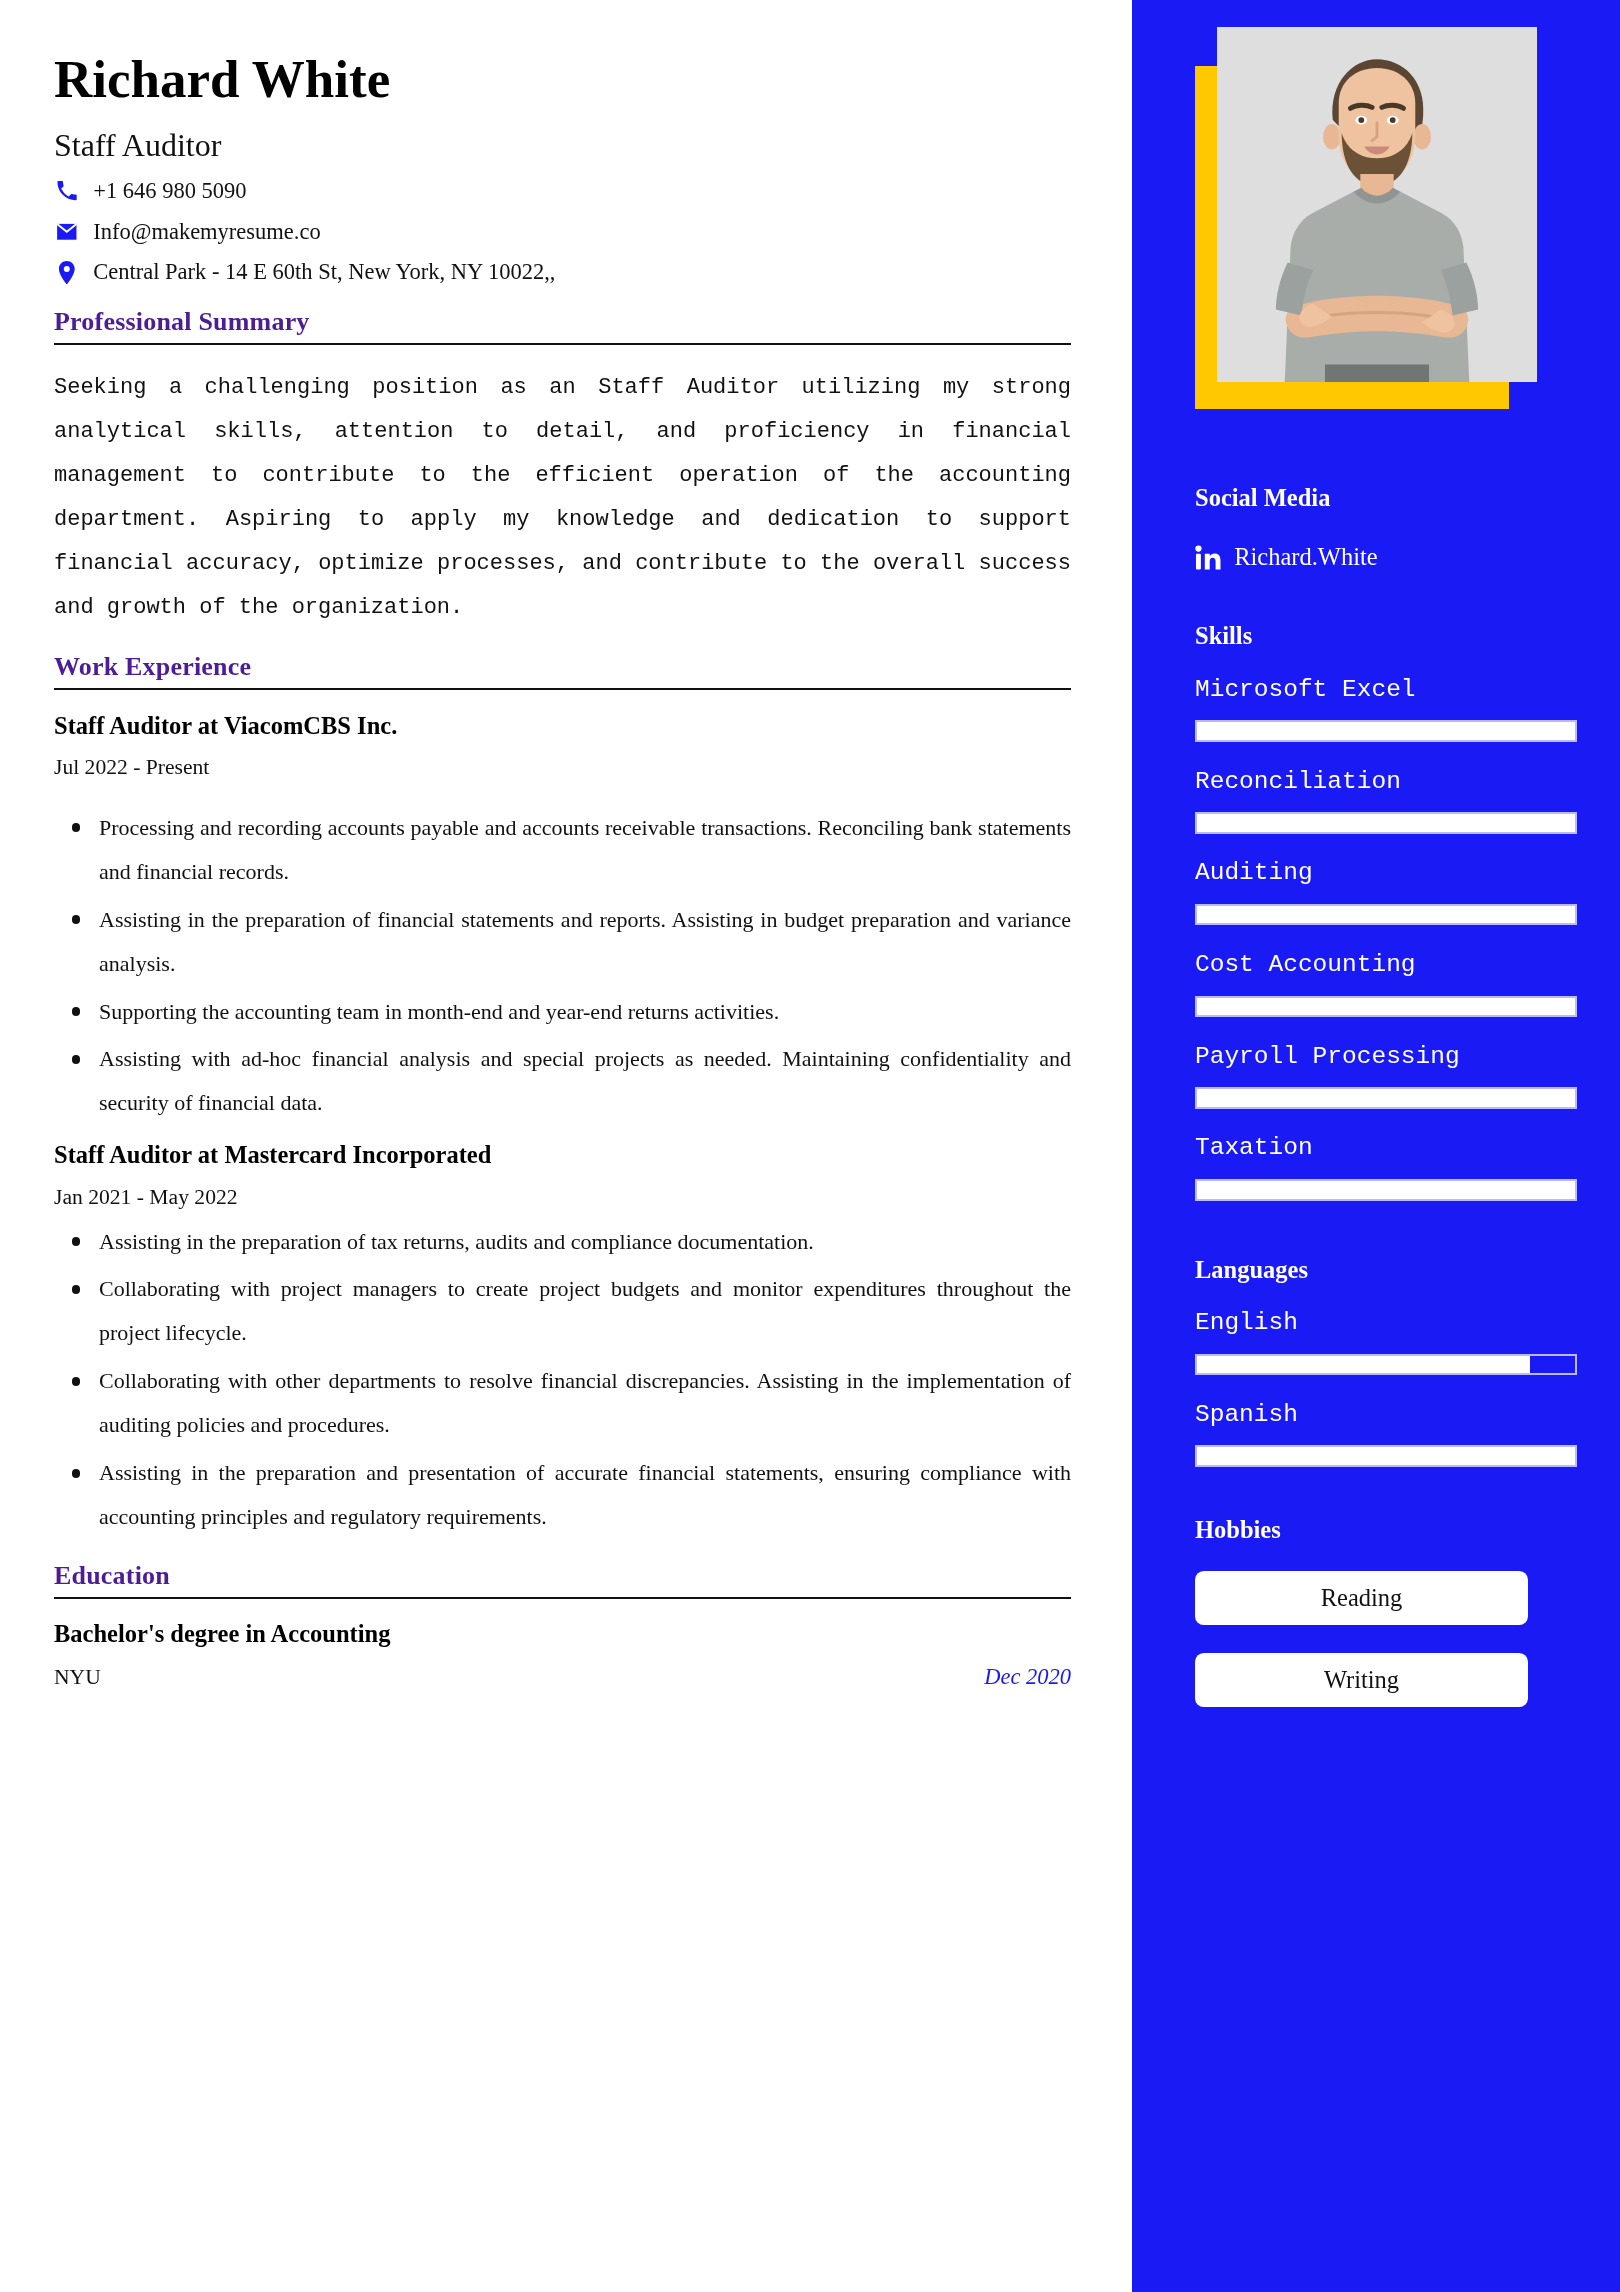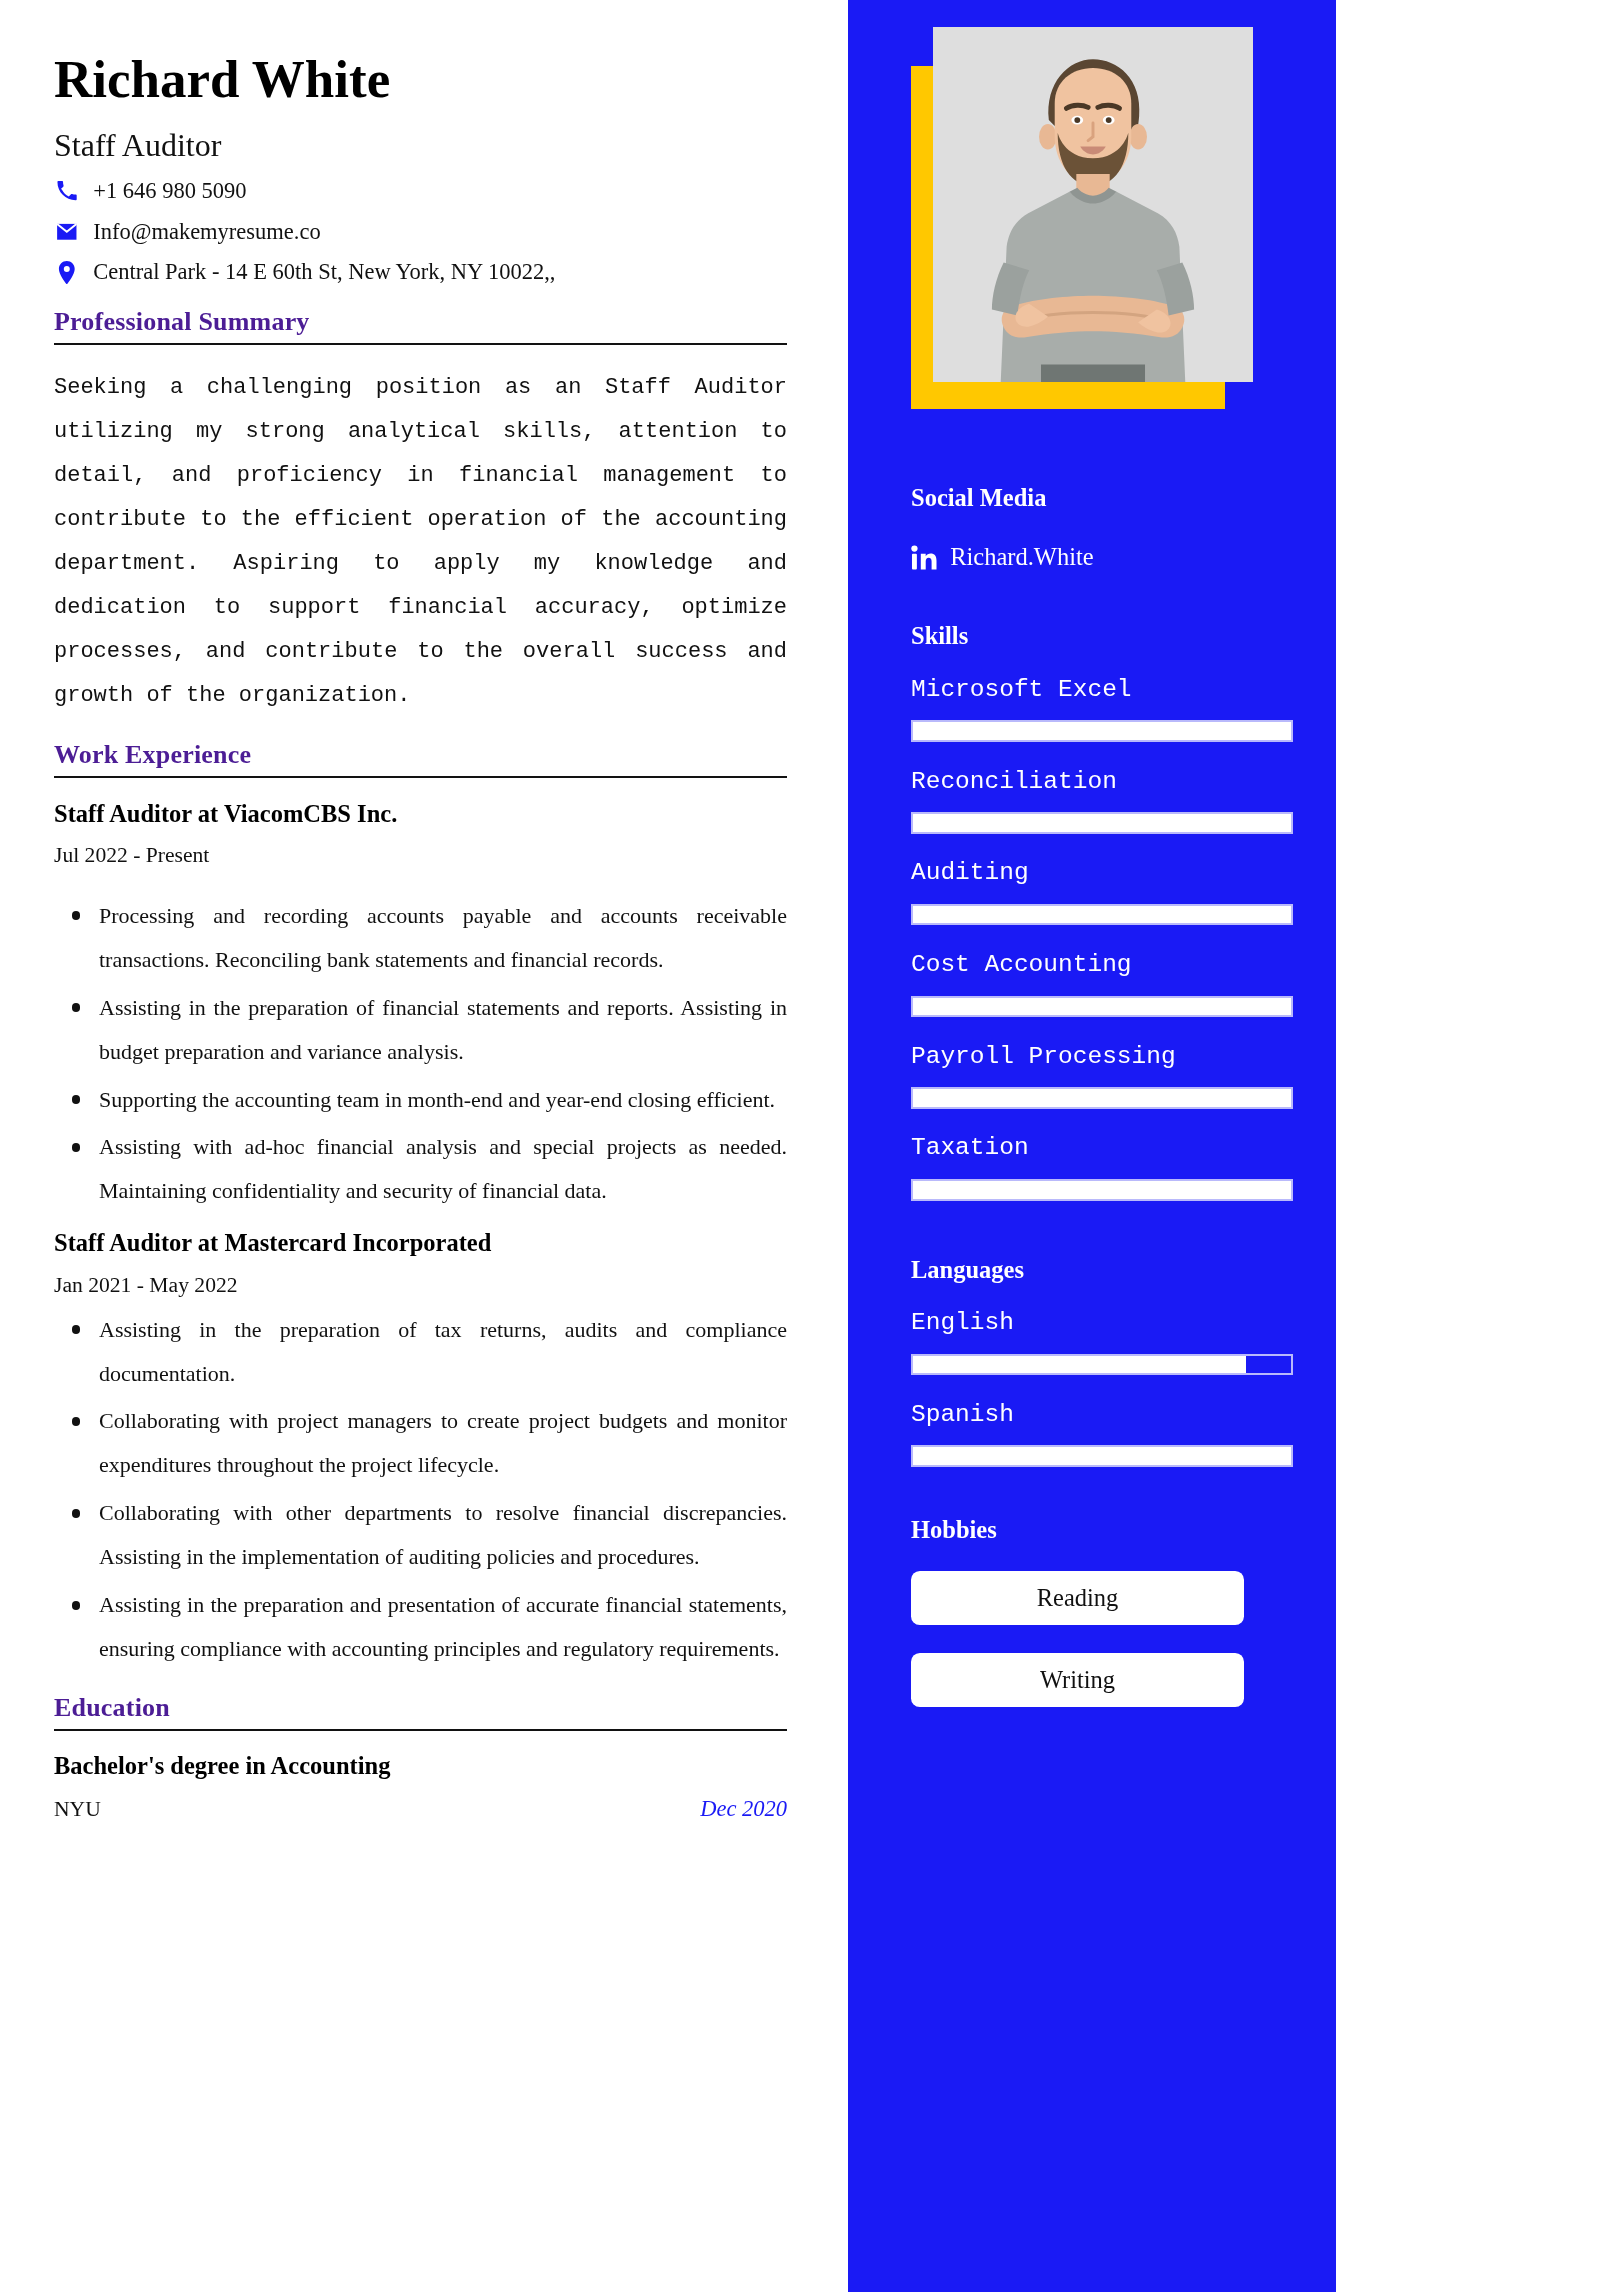--- a/index.html
+++ b/index.html
@@ -7,21 +7,21 @@
     margin: 0;
     padding: 0;
     background: #ffffff;
   }
   body {
     font-family: "Liberation Serif", "DejaVu Serif", serif;
     color: #111111;
   }
   .page {
     position: relative;
-    width: 1336px;
+    width: 1620px;
     height: 2293px;
     background: #ffffff;
     overflow: hidden;
     display: flex;
   }
 
   
   .main {
     width: 1132px;
     box-sizing: border-box;
@@ -293,21 +293,21 @@
 
     <h2 class="section-title">Work Experience</h2>
     <hr class="section-rule">
 
     <div class="job-block">
       <div class="job-heading">Staff Auditor at ViacomCBS Inc.</div>
       <div class="job-dates">Jul 2022 - Present</div>
       <ul class="bullets">
         <li>Processing and recording accounts payable and accounts receivable transactions. Reconciling bank statements and financial records.</li>
         <li>Assisting in the preparation of financial statements and reports. Assisting in budget preparation and variance analysis.</li>
-        <li>Supporting the accounting team in month-end and year-end closing efficient.</li>
+        <li>Supporting the accounting team in month-end and year-end returns activities.</li>
         <li>Assisting with ad-hoc financial analysis and special projects as needed. Maintaining confidentiality and security of financial data.</li>
       </ul>
     </div>
 
     <div class="job-block">
       <div class="job-heading">Staff Auditor at Mastercard Incorporated</div>
       <div class="job-dates">Jan 2021 - May 2022</div>
       <ul class="bullets tight">
         <li>Assisting in the preparation of tax returns, audits and compliance documentation.</li>
         <li> Collaborating with project managers to create project budgets and monitor expenditures throughout the project lifecycle.</li>

